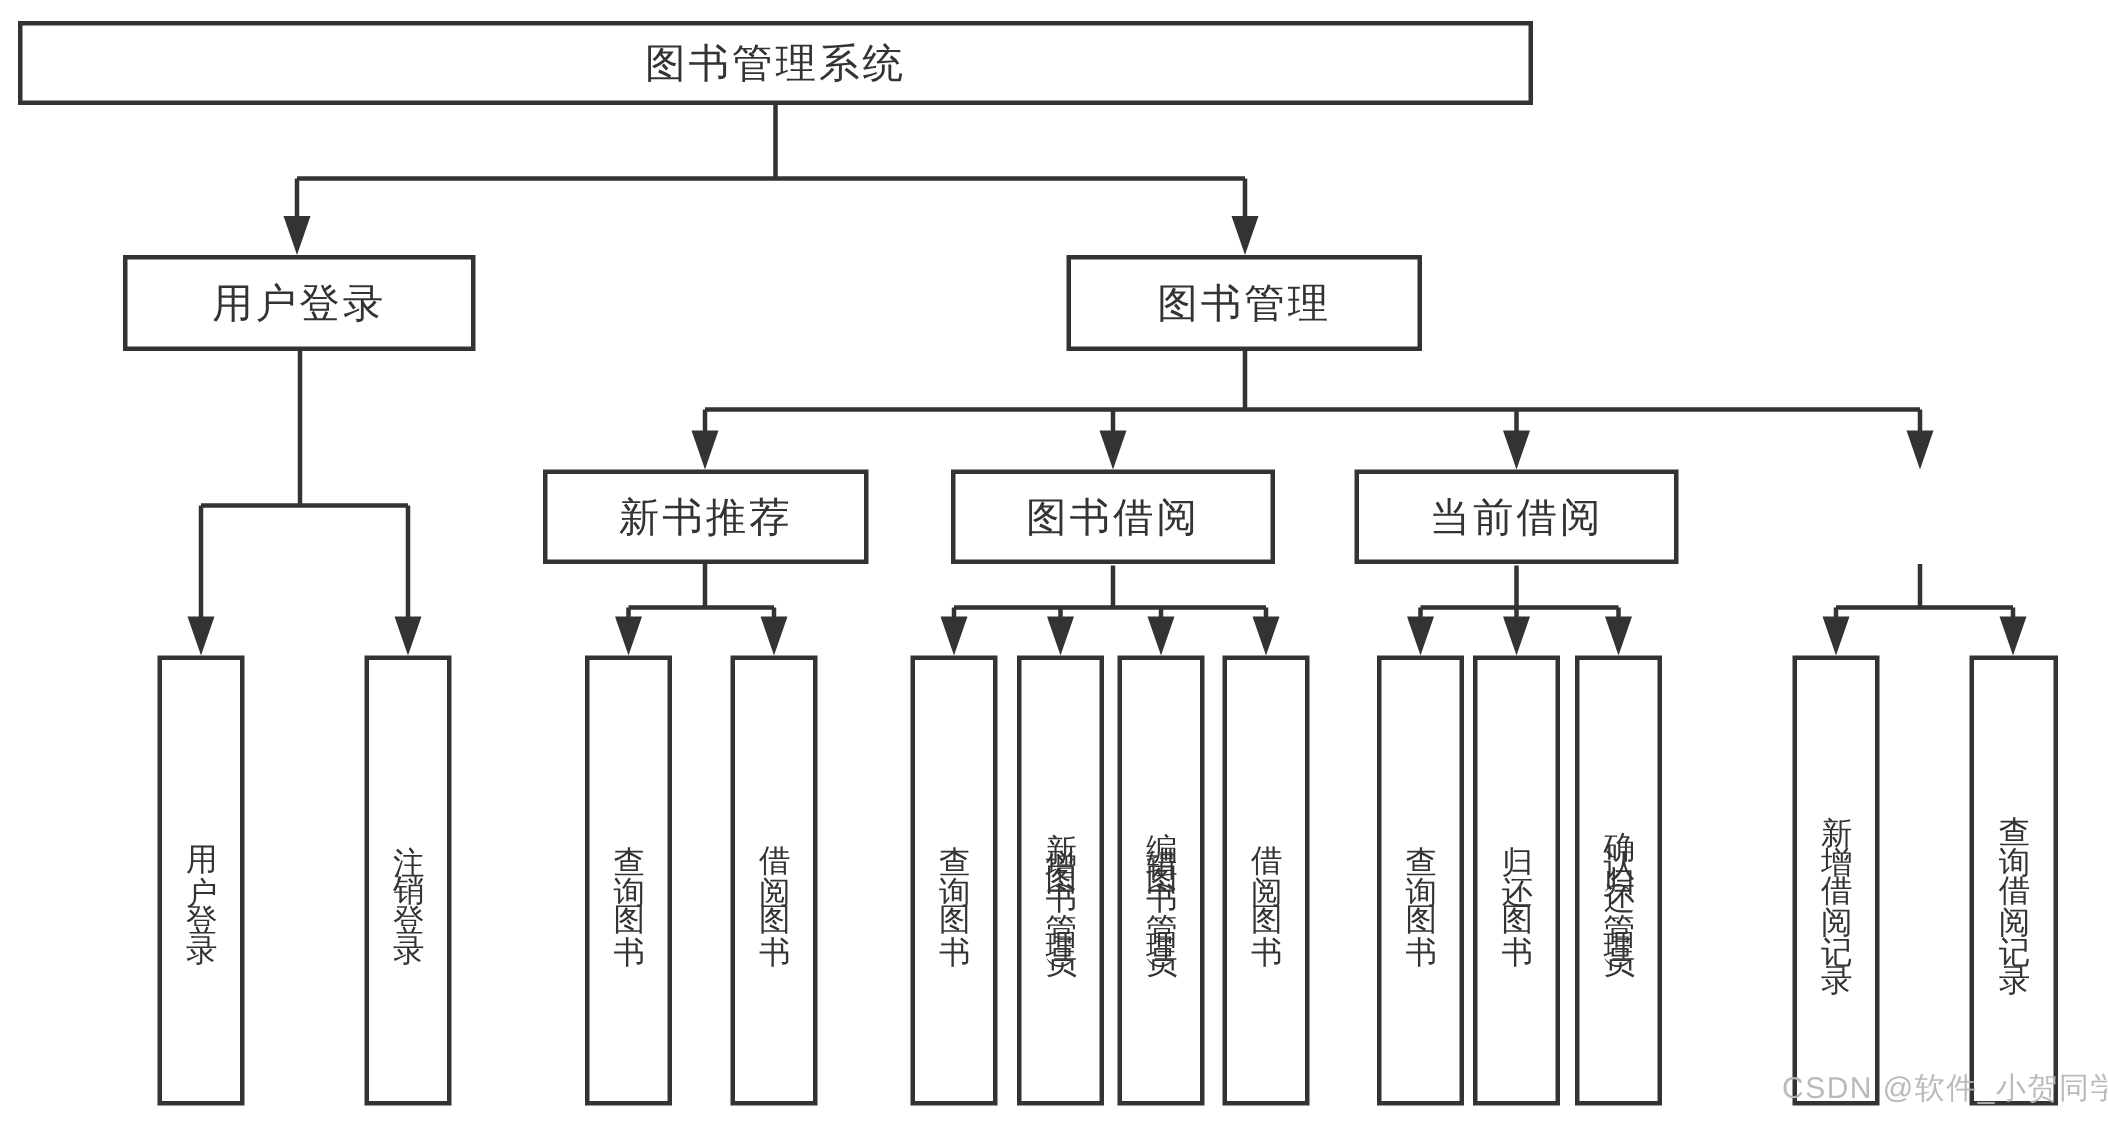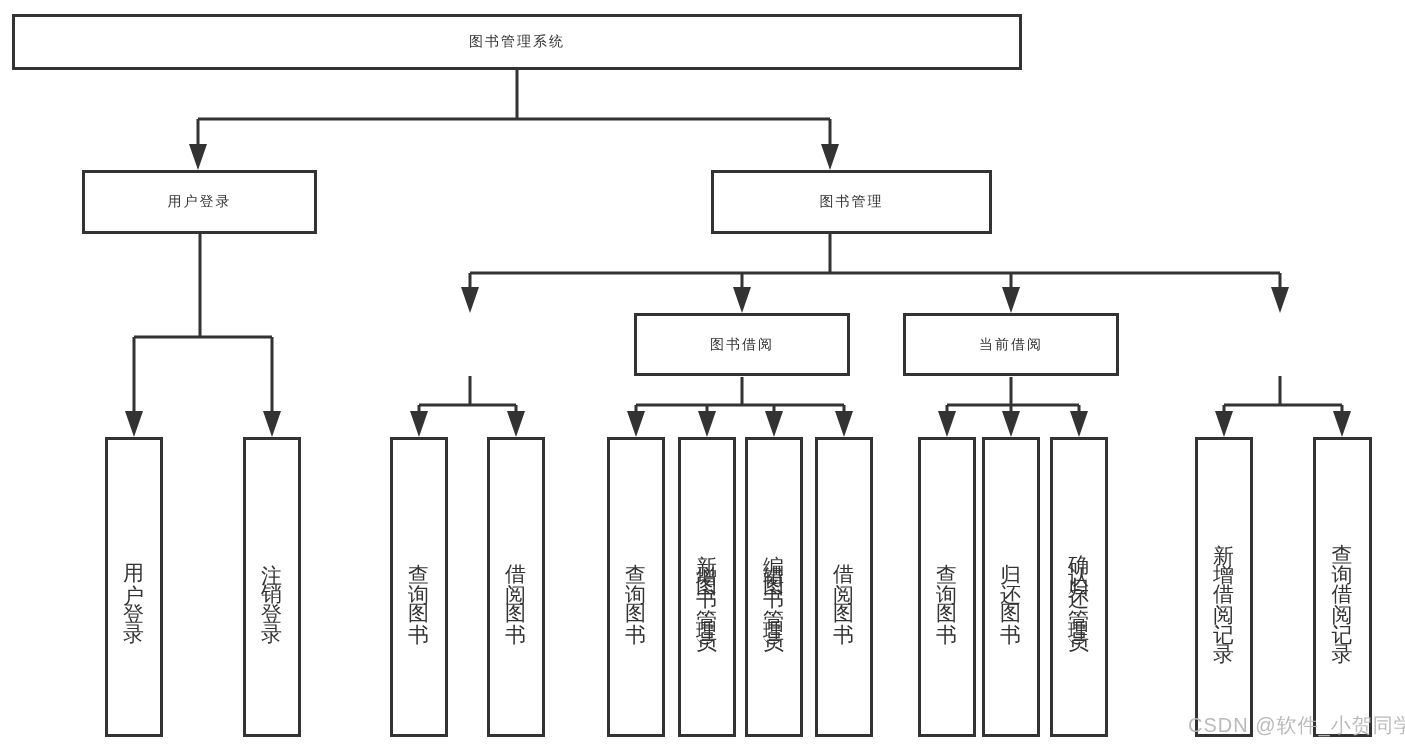--- a/index.html
+++ b/index.html
@@ -10,21 +10,21 @@
     font-family:"Liberation Sans","DejaVu Sans",sans-serif;
     color:var(--text);
   }
   svg.connectors{position:absolute;left:0;top:0;display:block;}
   .connectors path.lines{stroke:var(--line);stroke-width:3;fill:none;}
   .connectors path.arrowheads{fill:var(--line);stroke:none;}
   .box{
     position:absolute;box-sizing:border-box;
     border:3px solid var(--line);background:#ffffff;
     display:flex;align-items:center;justify-content:center;
-    font-size:14px;letter-spacing:2px;text-align:center;
+    font-size:27px;letter-spacing:2px;text-align:center;
   }
   .vbox{font-size:21px;}
   .vtext{writing-mode:vertical-rl;line-height:1;letter-spacing:20px;}
   .vtext.vl{letter-spacing:11px;}
   .watermark{
     position:absolute;left:1188px;top:712px;z-index:5;
     font-size:20px;letter-spacing:1px;white-space:nowrap;
     color:var(--watermark);opacity:.95;
   }
 </style>
@@ -54,22 +54,23 @@
       M627 411 L645 411 L636 437 Z  M698 411 L716 411 L707 437 Z
       M765 411 L783 411 L774 437 Z  M835 411 L853 411 L844 437 Z
       M938 411 L956 411 L947 437 Z  M1002 411 L1020 411 L1011 437 Z
       M1070 411 L1088 411 L1079 437 Z
       M1215 411 L1233 411 L1224 437 Z  M1333 411 L1351 411 L1342 437 Z"></path>
   </svg>
 
   <div class="box" style="left:12px;top:14px;width:1010px;height:56px">图书管理系统</div>
 
   <div class="box" style="left:82px;top:170px;width:235px;height:64px">用户登录</div>
-  <div class="box" style="left:711px;top:170px;width:281px;height:64px">图书管理</div>
+  <div class="box" style="left:711px;top:170px;width:237px;height:64px">图书管理</div>
 
+  <div class="box" style="left:362px;top:313px;width:217px;height:63px">新书推荐</div>
   <div class="box" style="left:634px;top:313px;width:216px;height:63px">图书借阅</div>
   <div class="box" style="left:903px;top:313px;width:216px;height:63px">当前借阅</div>
 
   <div class="box vbox" style="left:105px;top:437px;width:58px;height:300px">
     <span class="vtext">用户登录</span>
   </div>
   <div class="box vbox" style="left:243px;top:437px;width:58px;height:300px">
     <span class="vtext">注销登录</span>
   </div>
 

